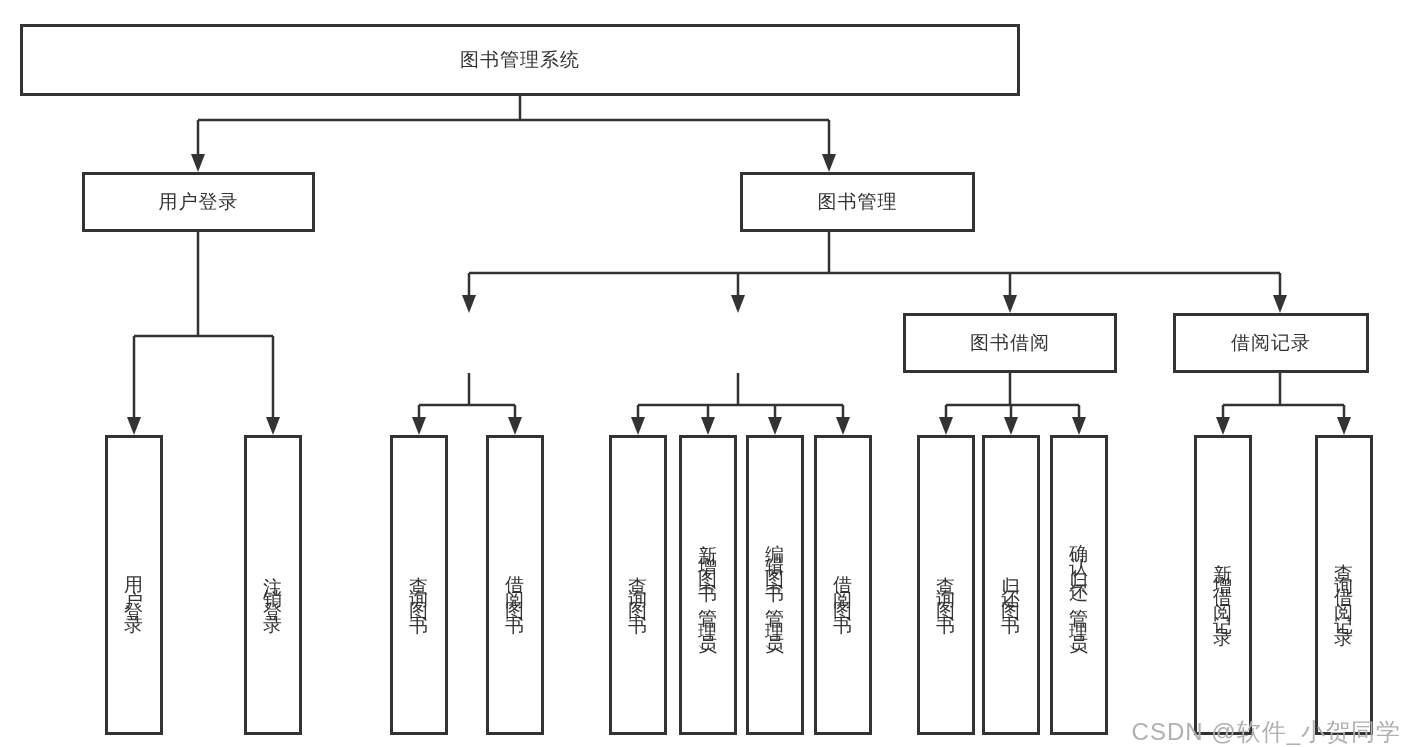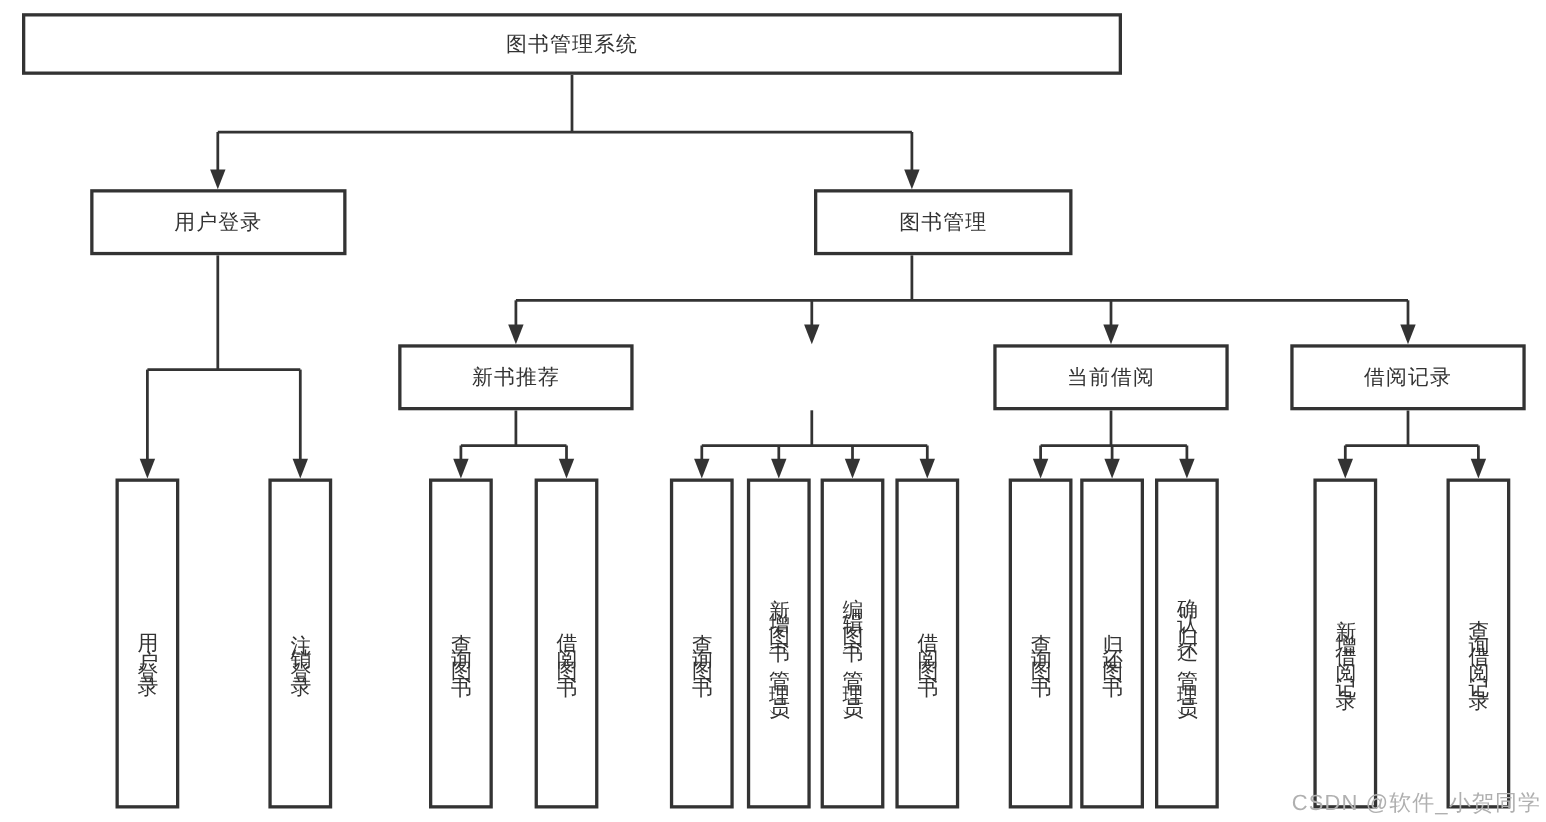--- a/index.html
+++ b/index.html
@@ -33,21 +33,21 @@
     text-orientation: mixed;
     letter-spacing: 13px;
     line-height: 1;
     font-size: 19px;
     padding-top: 4px;
   }
   .watermark {
     position: absolute;
     right: 4px;
     top: 716px;
-    font-size: 20px;
+    font-size: 24px;
     color: #b0b0b0;
     letter-spacing: 1px;
     white-space: nowrap;
   }
 </style>
 </head>
 <body>
 
 <div class="canvas">
 
@@ -113,28 +113,27 @@
       <polygon points="768,417 782,417 775,435"></polygon>
       <polygon points="836,417 850,417 843,435"></polygon>
       <polygon points="939,417 953,417 946,435"></polygon>
       <polygon points="1004,417 1018,417 1011,435"></polygon>
       <polygon points="1072,417 1086,417 1079,435"></polygon>
       <polygon points="1216,417 1230,417 1223,435"></polygon>
       <polygon points="1337,417 1351,417 1344,435"></polygon>
     </g>
   </svg>
 
-  <div class="node" style="left:20px; top:12px; width:1000px; height:56px;">图书管理系统</div>
+  <div class="node" style="left:20px; top:24px; width:1000px; height:72px;">图书管理系统</div>
 
   <div class="node" style="left:82px; top:172px; width:233px; height:60px;">用户登录</div>
   <div class="node" style="left:712px; top:172px; width:235px; height:60px;margin-left:28px;">图书管理</div>
 
-  <div class="node" style="left:362px; top:313px; width:214px; height:60px;">新书推荐</div>
-  <div class="node" style="left:903px; top:313px; width:214px; height:60px;">当前借阅</div>
-  <div class="node" style="left:1173px; top:313px; width:214px; height:60px;">借阅记录</div>
+  <div class="node" style="left:903px; top:313px; width:214px; height:60px;">图书借阅</div>
+  <div class="node" style="left:1173px; top:313px; width:196px; height:60px;">借阅记录</div>
 
   <div class="node leaf" style="left:105px; top:435px; width:58px; height:300px;">用户登录</div>
   <div class="node leaf" style="left:244px; top:435px; width:58px; height:300px;">注销登录</div>
 
   <div class="node leaf" style="left:390px; top:435px; width:58px; height:300px;">查询图书</div>
   <div class="node leaf" style="left:486px; top:435px; width:58px; height:300px;">借阅图书</div>
 
   <div class="node leaf" style="left:609px; top:435px; width:58px; height:300px;">查询图书</div>
   <div class="node leaf" style="left:679px; top:435px; width:58px; height:300px;">新增图书（管理员）</div>
   <div class="node leaf" style="left:746px; top:435px; width:58px; height:300px;">编辑图书（管理员）</div>

